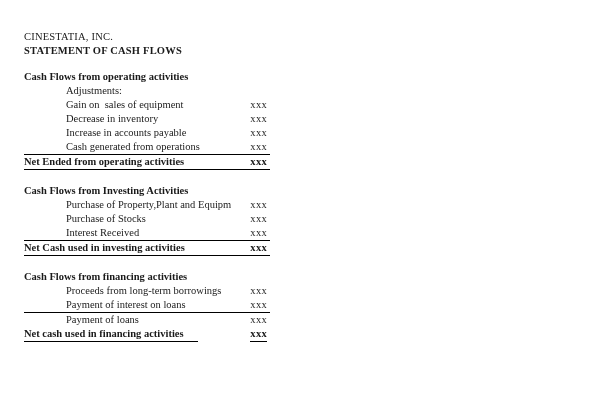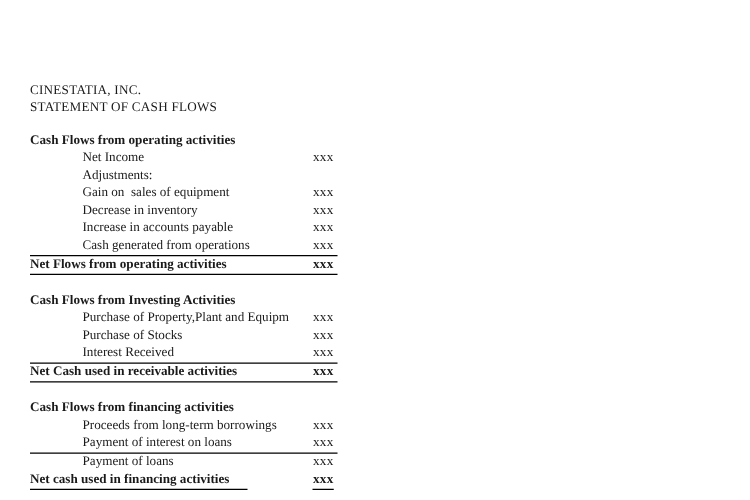--- a/index.html
+++ b/index.html
@@ -16,28 +16,28 @@
   }
   .page {
     position: relative;
     width: 600px;
     height: 400px;
     box-sizing: border-box;
     padding: 30px 0 0 24px;
   }
 
   
-  .titleblock { margin-bottom: 12px; margin-top: 36px; }
+  .titleblock { margin-bottom: 12px; }
   .title-line {
     font-size: 10.5px;
     line-height: 14px;
     letter-spacing: 0.2px;
     white-space: pre;
   }
-  .title-line.bold { font-weight: normal; }
+  .title-line.bold { font-weight: bold; }
 
   
   .stmt {
     border-collapse: collapse;
     width: 246px;
     table-layout: fixed;
   }
   .stmt td {
     padding: 0;
     font-size: 10.5px;
@@ -92,24 +92,20 @@
       <col class="col-amt">
     </colgroup>
     <tbody>
 
       <tr class="section-head">
         <td class="col-label">Cash Flows from operating activities</td>
         <td class="col-amt"></td>
       </tr>
 
       <tr class="item">
-        <td class="col-label">Net Income</td>
-        <td class="col-amt">xxx</td>
-      </tr>
-      <tr class="item">
         <td class="col-label">Adjustments:</td>
         <td class="col-amt"></td>
       </tr>
       <tr class="item">
         <td class="col-label">Gain on  sales of equipment</td>
         <td class="col-amt">xxx</td>
       </tr>
       <tr class="item">
         <td class="col-label">Decrease in inventory</td>
         <td class="col-amt">xxx</td>
@@ -117,21 +113,21 @@
       <tr class="item">
         <td class="col-label">Increase in accounts payable</td>
         <td class="col-amt">xxx</td>
       </tr>
       <tr class="item rule-bottom">
         <td class="col-label">Cash generated from operations</td>
         <td class="col-amt">xxx</td>
       </tr>
 
       <tr class="total plain rule-bottom">
-        <td class="col-label">Net Flows from operating activities</td>
+        <td class="col-label">Net Ended from operating activities</td>
         <td class="col-amt">xxx</td>
       </tr>
 
       <tr class="spacer">
         <td></td>
           <td></td>
       </tr>
 
       <tr class="section-head">
         <td class="col-label">Cash Flows from Investing Activities</td>
@@ -145,21 +141,21 @@
       <tr class="item">
         <td class="col-label">Purchase of Stocks</td>
         <td class="col-amt">xxx</td>
       </tr>
       <tr class="item rule-bottom">
         <td class="col-label">Interest Received</td>
         <td class="col-amt">xxx</td>
       </tr>
 
       <tr class="total plain rule-bottom">
-        <td class="col-label">Net Cash used in receivable activities</td>
+        <td class="col-label">Net Cash used in investing activities</td>
         <td class="col-amt">xxx</td>
       </tr>
 
       <tr class="spacer">
         <td></td>
           <td></td>
       </tr>
 
       <tr class="section-head">
         <td class="col-label">Cash Flows from financing activities</td>

